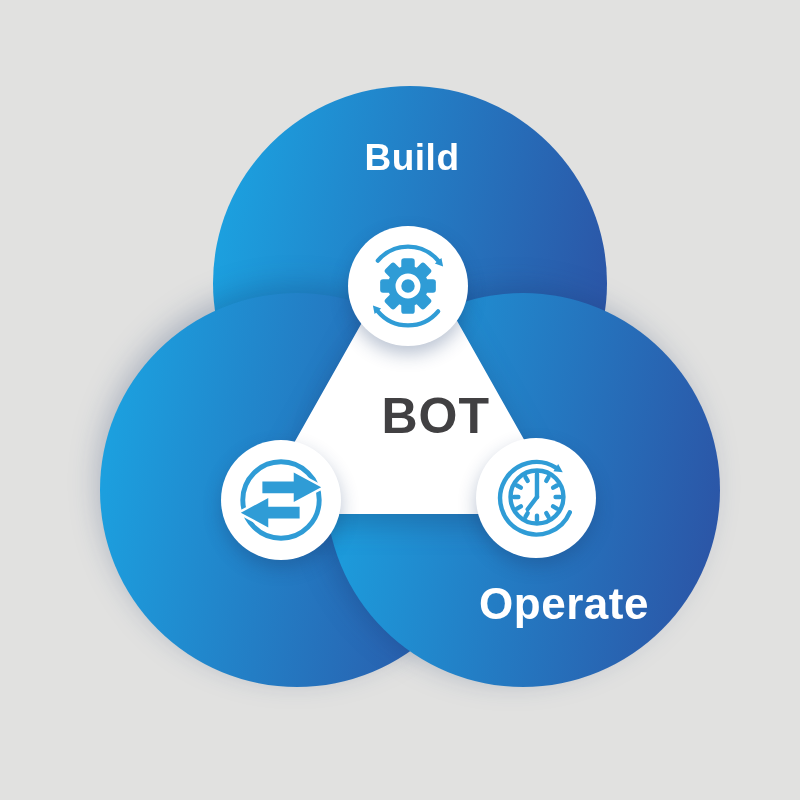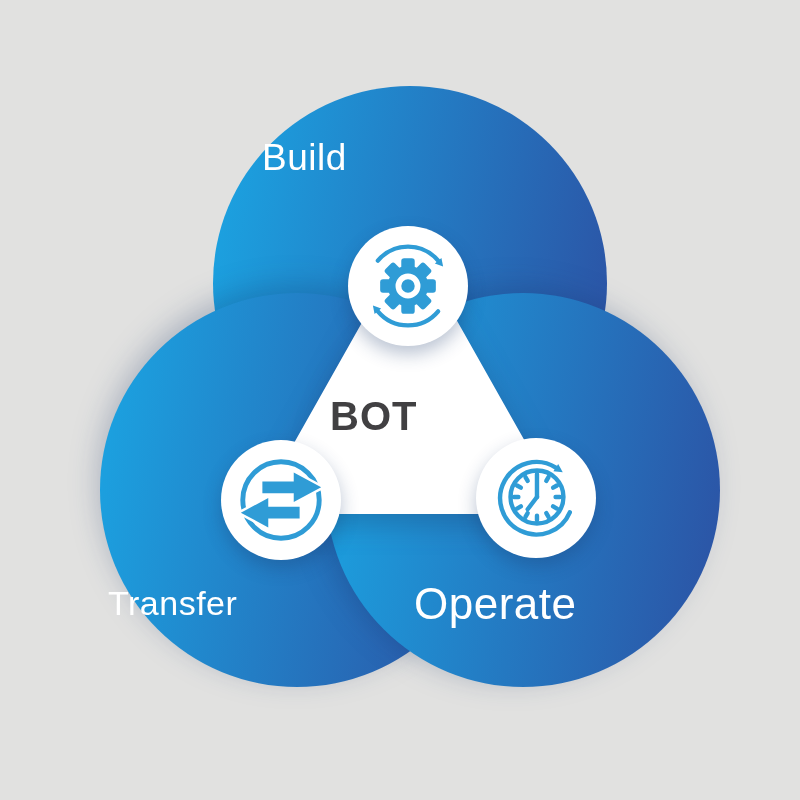--- a/index.html
+++ b/index.html
@@ -28,51 +28,50 @@
     position:absolute; width:120px; height:120px; border-radius:50%;
     background:#ffffff; z-index:5;
     box-shadow:0 8px 18px rgba(25,55,105,.30);
     display:flex; align-items:center; justify-content:center;
   }
   .badge-build    { left:348px; top:226px; }
   .badge-transfer { left:221px; top:440px; }
   .badge-operate  { left:476px; top:438px; }
 
   .label {
-    position:absolute; z-index:6; color:#ffffff; font-weight:normal;
-    text-align:left; width:300px; letter-spacing:.5px;
+    position:absolute; z-index:6; color:#ffffff; font-weight:bold;
+    text-align:center; width:300px; letter-spacing:.5px;
   }
   .label-build    { left:262px; top:139px; font-size:37px; line-height:38px; }
   .label-transfer { left:108px; top:586px; font-size:34px; line-height:35px; }
   .label-operate  { left:414px; top:586px; font-size:44px; line-height:35px; }
 
   .center-label {
     position:absolute; left:330px; top:392px; width:160px; z-index:6;
-    text-align:left; font-size:40px; line-height:48px; font-weight:bold;
+    text-align:right; font-size:50px; line-height:48px; font-weight:bold;
     color:#414042; letter-spacing:1px;
   }
 
   .icon-stroke { stroke:#2f9cd6; fill:none; stroke-width:4.5; stroke-linecap:round; }
   .icon-fill   { fill:#2f9cd6; }
 </style>
 </head>
 <body>
 
 <div class="stage">
 
   <div class="circle circle-build"></div>
   <div class="circle circle-transfer"></div>
   <div class="circle circle-operate"></div>
 
   <svg class="triangle" width="320" height="270" viewBox="0 0 320 270">
     <path class="tri-path" d="M160 18 L292 252 L28 252 Z"></path>
   </svg>
 
   <div class="label label-build">Build</div>
-  <div class="label label-transfer">Transfer</div>
   <div class="label label-operate">Operate</div>
   <div class="center-label">BOT</div>
 
   <div class="badge badge-build">
     <svg width="96" height="96" viewBox="0 0 100 100">
       <g class="icon-fill">
         <rect x="43" y="21" width="14" height="58" rx="3"></rect>
         <rect x="43" y="21" width="14" height="58" rx="3" transform="rotate(45 50 50)"></rect>
         <rect x="43" y="21" width="14" height="58" rx="3" transform="rotate(90 50 50)"></rect>
         <rect x="43" y="21" width="14" height="58" rx="3" transform="rotate(135 50 50)"></rect>

